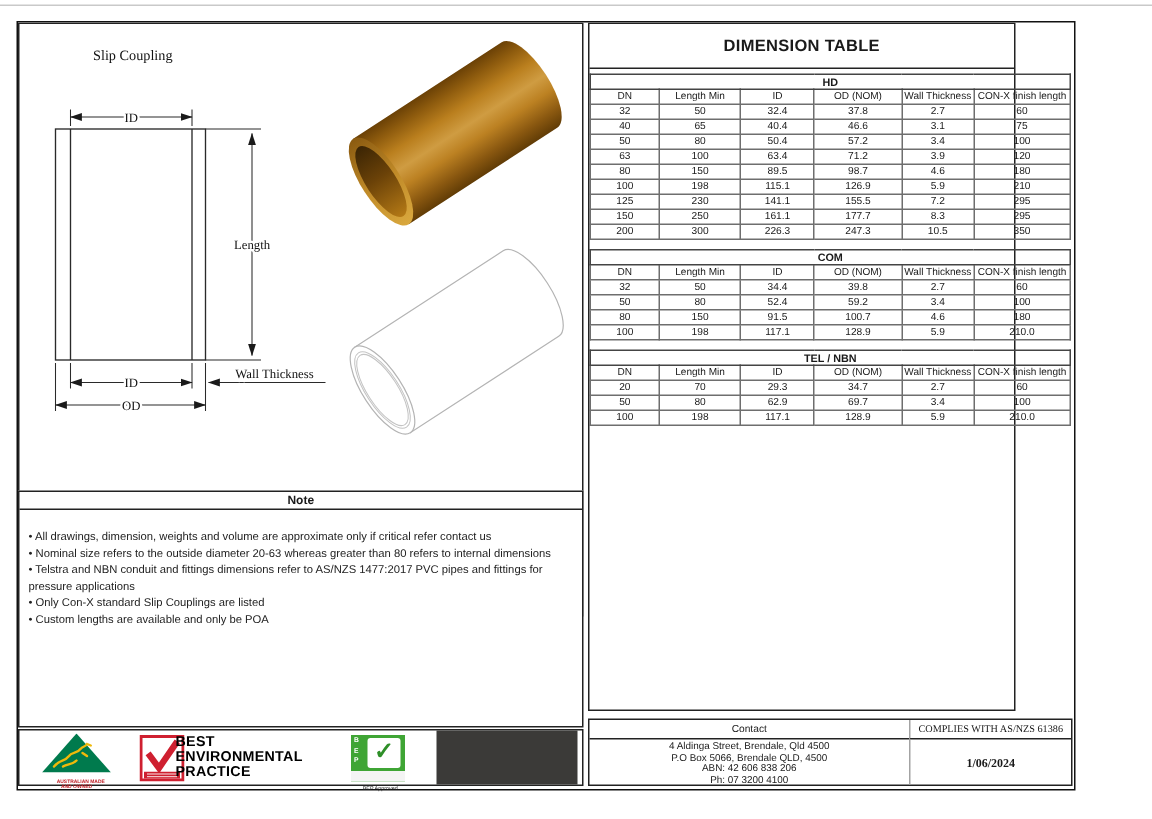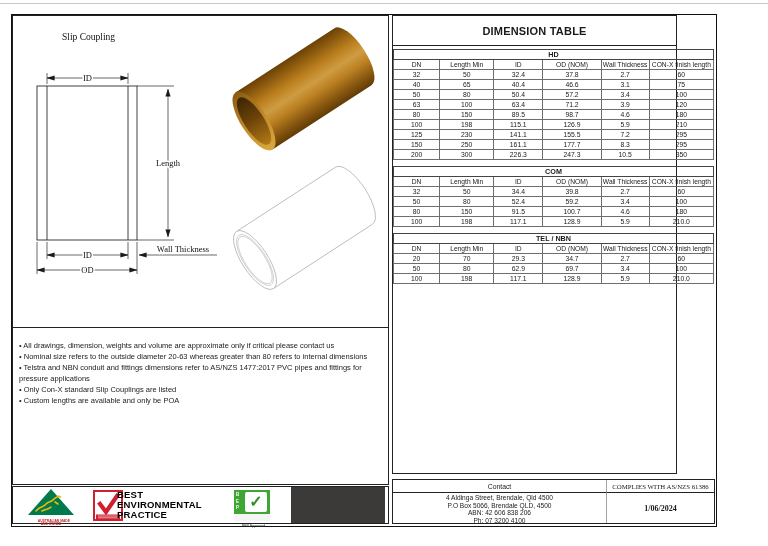--- a/index.html
+++ b/index.html
@@ -146,22 +146,23 @@
 
         <g transform="translate(241,105) rotate(-33)">
           <path d="M0,-34 L118,-34 A13,34 0 0 1 118,34 L0,34 Z" fill="url(#cuGrad)"></path>
           <ellipse cx="0" cy="0" rx="13" ry="34" fill="url(#rimGrad)"></ellipse>
           <ellipse cx="0" cy="0" rx="10" ry="27.5" fill="url(#boreGrad)"></ellipse>
         </g>
       </svg>
     </section>
 
     <section class="note-box">
+      <div class="note-head">Note</div>
       <div class="note-body" id="note-body">
-          <div class="note-item">• All drawings, dimension, weights and volume are approximate only if critical please contact us</div>
+          <div class="note-item">• All drawings, dimension, weights and volume are approximate only if critical refer contact us</div>
           <div class="note-item">• Nominal size refers to the outside diameter 20-63 whereas greater than 80 refers to internal dimensions</div>
           <div class="note-item">• Telstra and NBN conduit and fittings dimensions refer to AS/NZS 1477:2017 PVC pipes and fittings for pressure applications</div>
           <div class="note-item">• Only Con-X standard Slip Couplings are listed</div>
           <div class="note-item">• Custom lengths are available and only be POA</div>
         </div>
     </section>
 
     <section class="logo-strip">
       <div class="logo logo-ausmade">
         <svg width="46" height="26" viewBox="0 0 46 26">

